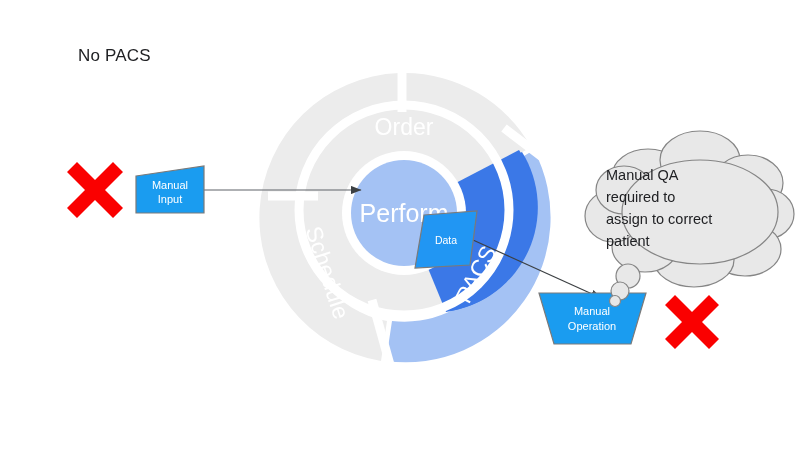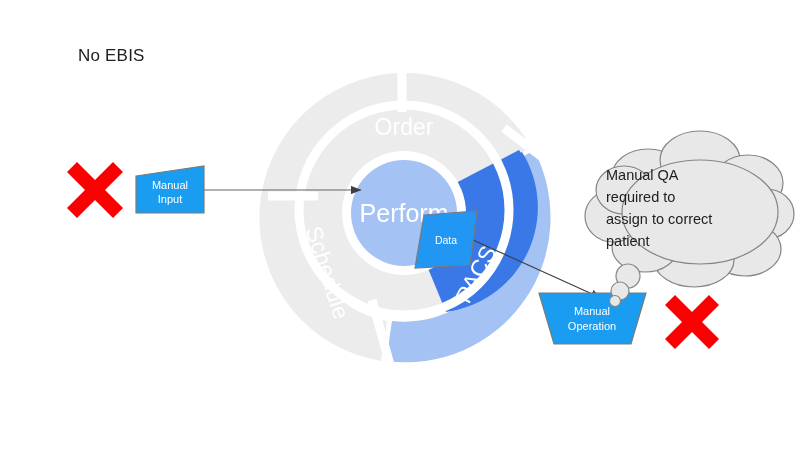--- a/index.html
+++ b/index.html
@@ -53,21 +53,21 @@
     fill: #202124;
     font-family: "Liberation Sans", sans-serif;
     font-size: 14.5px;
   }
 </style>
 </head>
 <body>
 
 <div id="canvas">
 
-  <div id="slide-title">No EBIS</div>
+  <div id="slide-title">No PACS</div>
 
   <svg id="diagram-svg" width="800" height="450" viewBox="0 0 800 450">
 
     <g>
 
       <path fill="#ececec" d="M 405 73
                A 145 145 0 0 1 531 147
                L 496 168
                A 105 105 0 0 0 405 113
                Z"></path>

